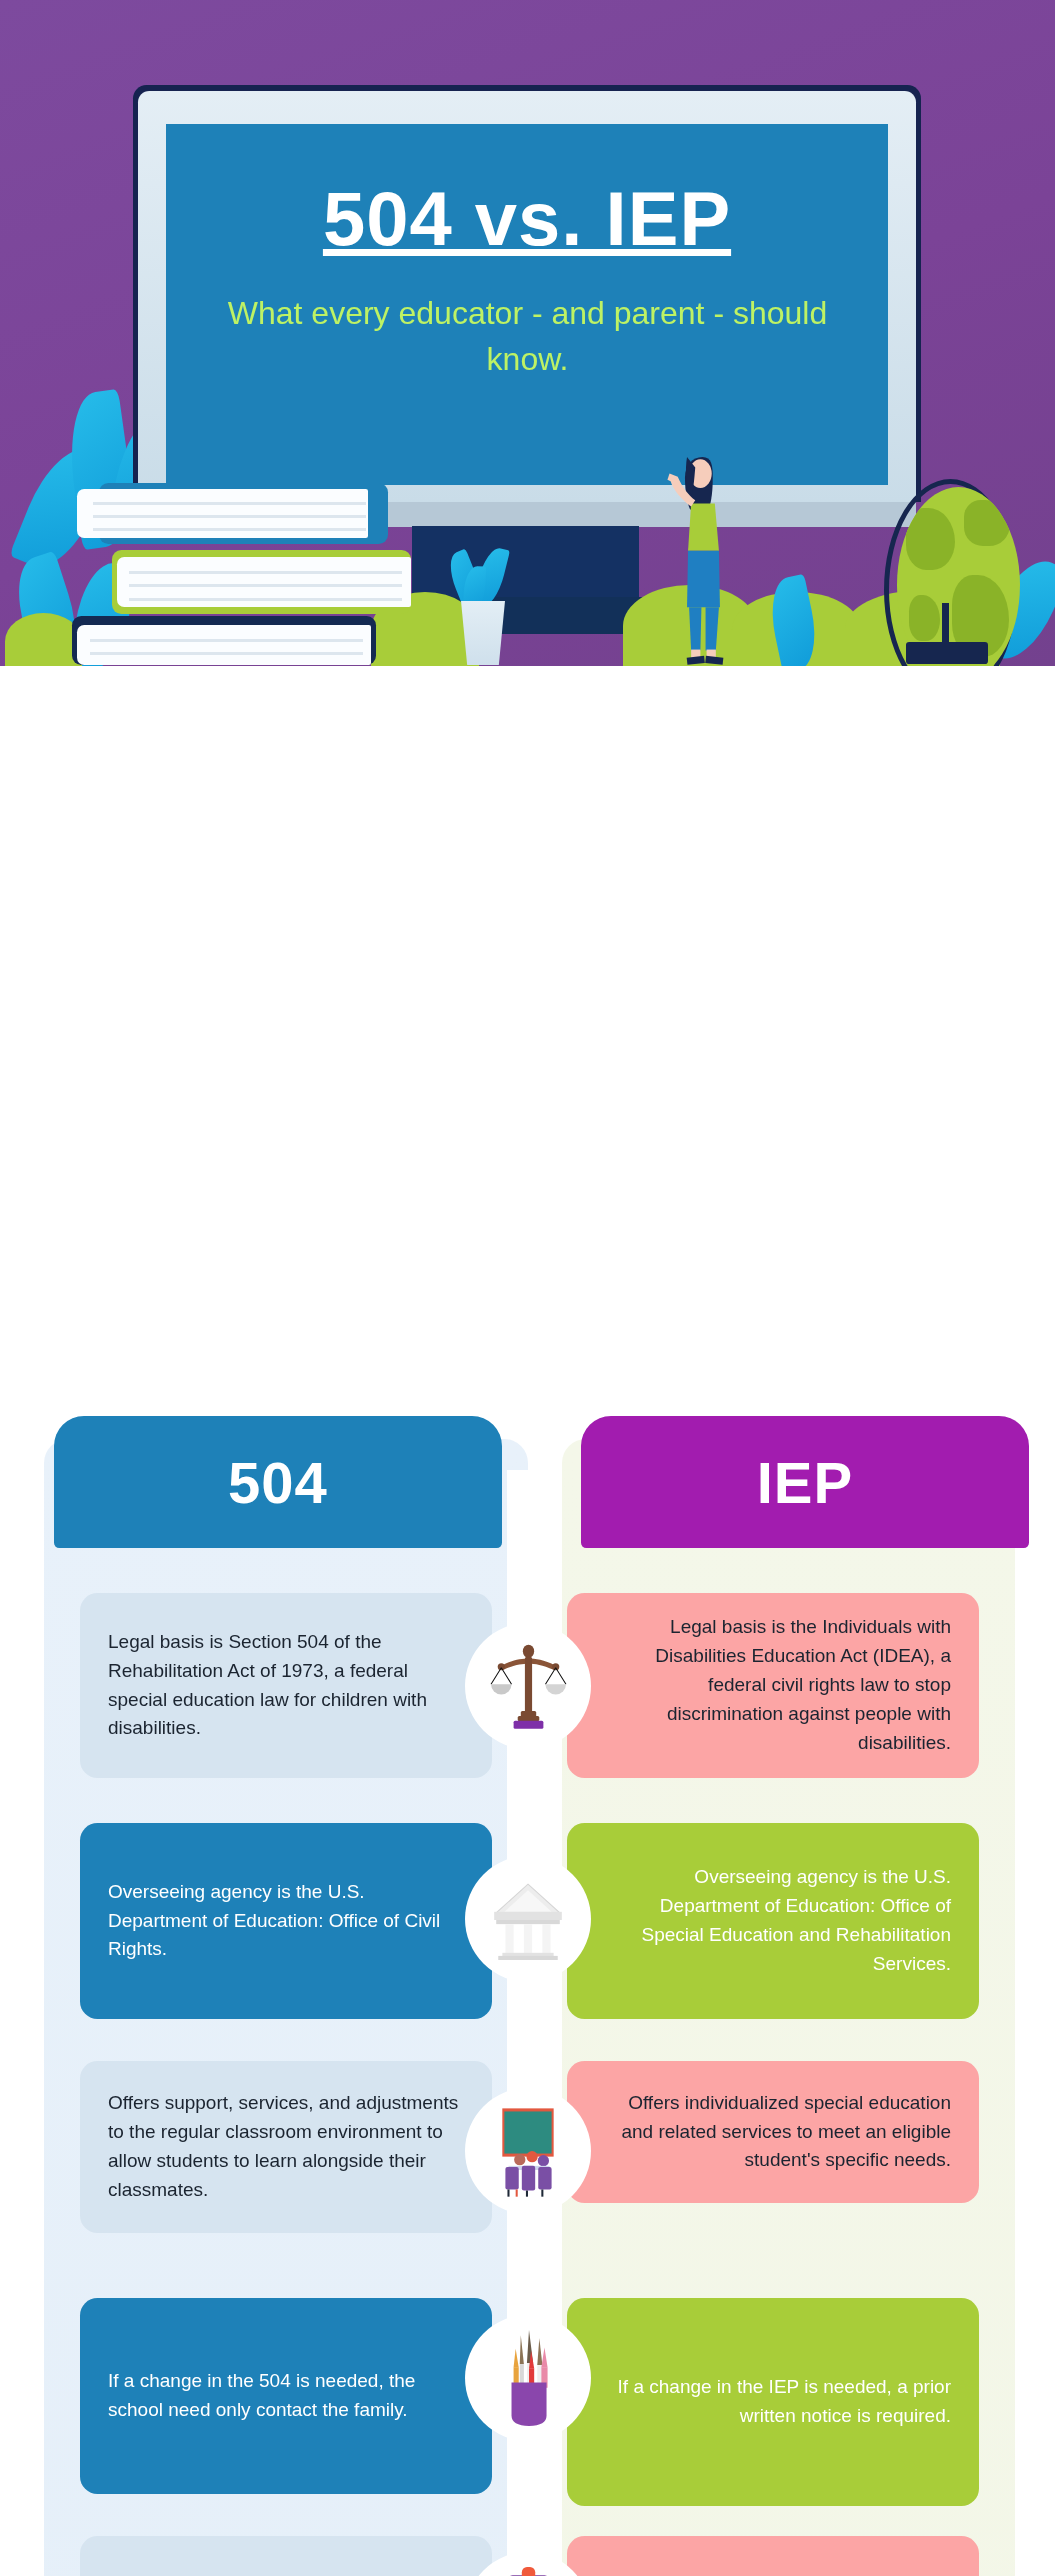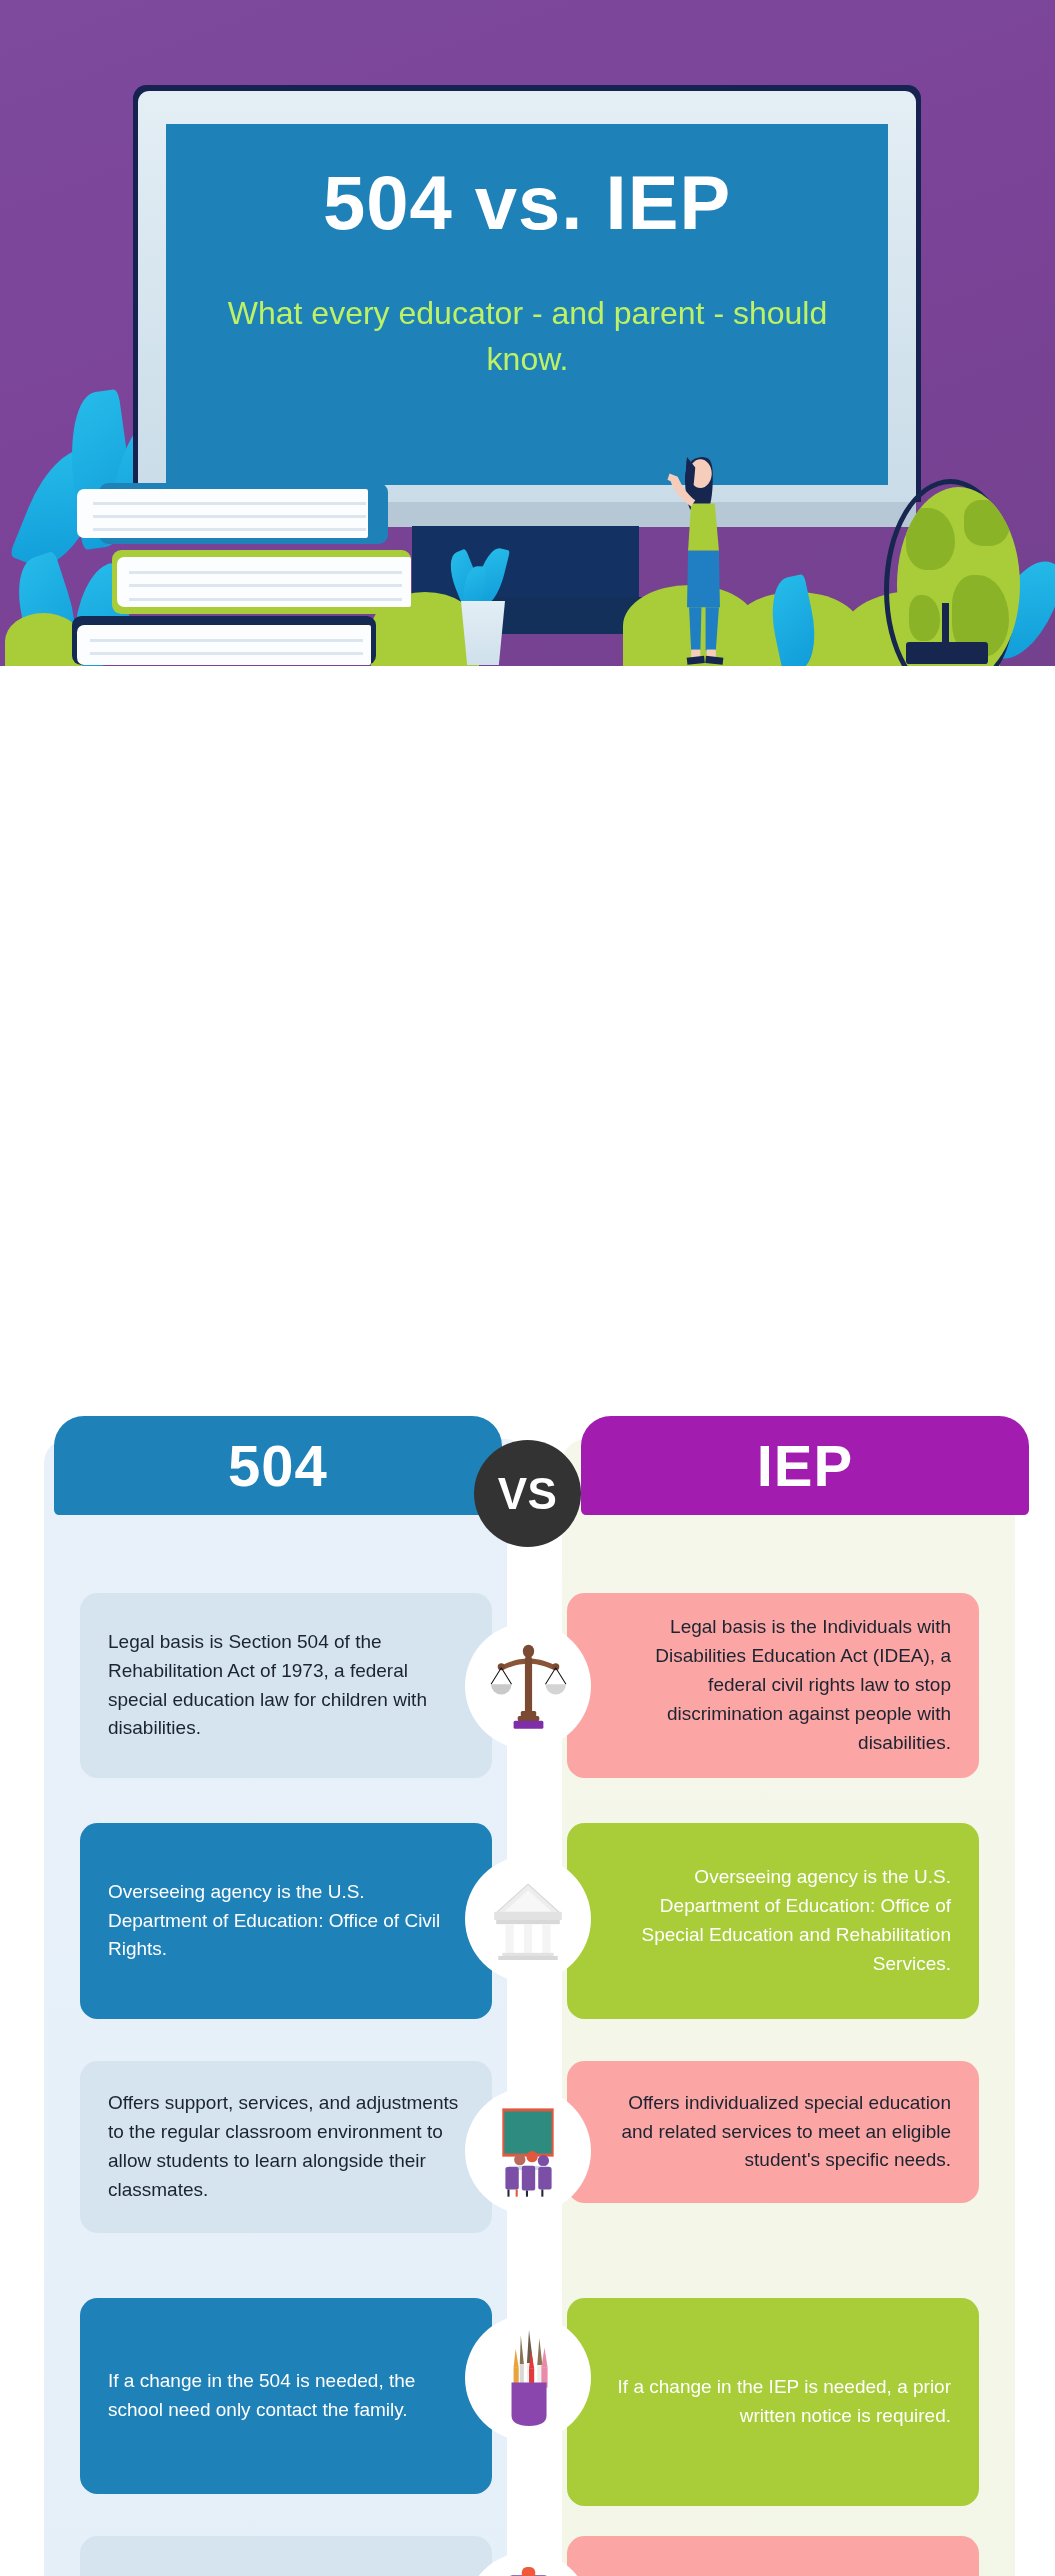--- a/index.html
+++ b/index.html
@@ -66,29 +66,30 @@
   .monitor-stand-foot {
     position: absolute;
     left: 384px; top: 597px;
     width: 289px; height: 37px;
     background: #123059;
     border-radius: 2.1px;
   }
 
   .hdr-title {
     position: absolute;
-    left: 166px; top: 165px;
+    left: 166px; top: 181px;
     width: 722px;
     text-align: center;
     color: #ffffff;
     font-size: 76px;
     font-weight: 700;
     letter-spacing: 1px;
     line-height: 1;
     font-family: "Liberation Sans Narrow", "Liberation Sans", sans-serif;
+    text-decoration: underline;
   }
   .hdr-sub {
     position: absolute;
     left: 192px; top: 290px;
     width: 671px;
     text-align: center;
     color: #bef264;
     font-size: 32px;
     font-weight: 400;
     line-height: 1.45;
@@ -188,21 +189,21 @@
     position: absolute;
     left: 562px; top: 0;
     width: 453px;
     background: linear-gradient(180deg,#f4f7e9 0%, #f2f6e6 100%);
     border-radius: 24px;
   }
 
   
   .head-pill {
     position: absolute;
-    height: 99px;
+    height: 132px;
     border-radius: 30px 30px 5.2px 5.2px;
     display: flex; align-items: center; justify-content: center;
     color: #ffffff;
     font-size: 58px; font-weight: 700;
     letter-spacing: 1px;
     font-family: "Liberation Sans Narrow", "Liberation Sans", sans-serif;
   }
   .head-504 { left: 54px; top: 750px; width: 448px; background: #1e81b8; }
   .head-iep { left: 581px; top: 750px; width: 448px; background: #a21caf; }
 
@@ -347,23 +348,20 @@
     <div class="col-blue-bg" style="top:773px;height:2514px;"></div>
     <div class="col-green-bg" style="top:773px;height:2514px;"></div>
 
     <div class="connector" style="top:804px;height:2488px;"></div>
 
     <div class="head-pill head-504">
       <span>504</span>
     </div>
     <div class="head-pill head-iep">
       <span>IEP</span>
-    </div>
-    <div class="vs-badge">
-      <span>VS</span>
     </div>
 
     <div class="row">
       <div class="card card-left tint-blue" style="top:927px;height:185px;">
         <span>Legal basis is Section 504 of the Rehabilitation Act of 1973, a federal special education law for children with disabilities.</span>
       </div>
       <div class="card card-right tint-green" style="top:927px;height:185px;">
         <span>Legal basis is the Individuals with Disabilities Education Act (IDEA), a federal civil rights law to stop discrimination against people with disabilities.</span>
       </div>
       <div class="icon-bubble" style="top:957px;">

